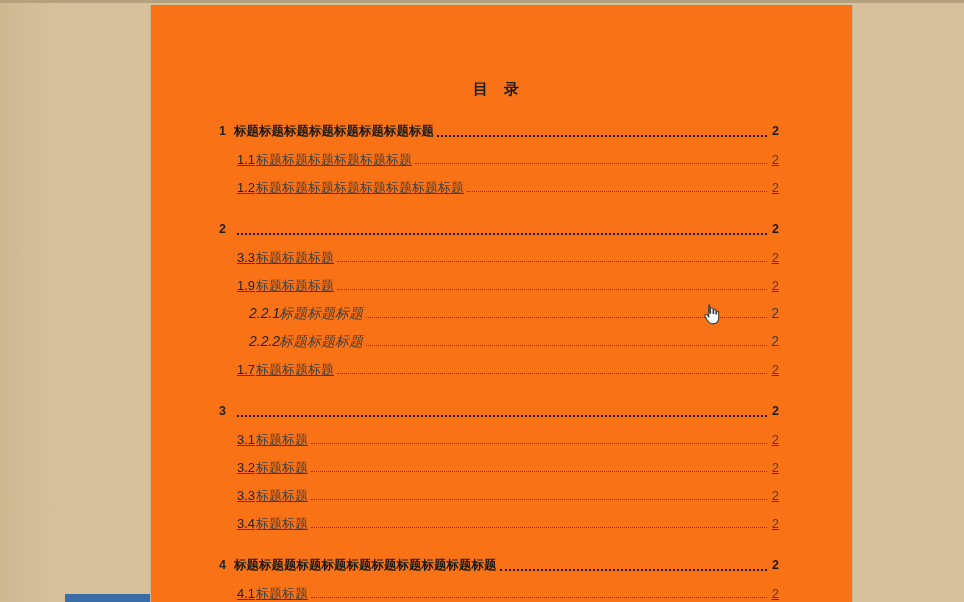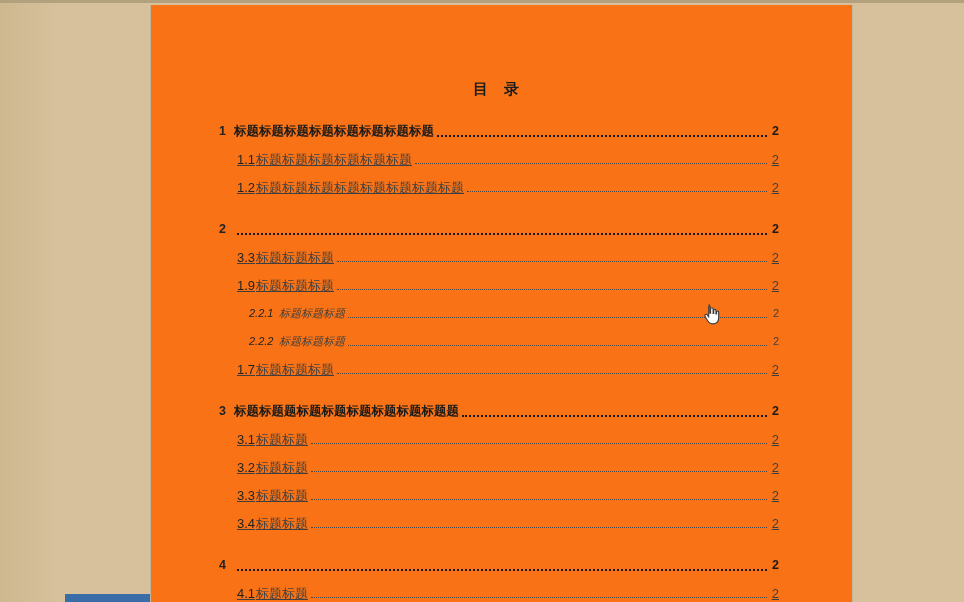--- a/index.html
+++ b/index.html
@@ -43,21 +43,21 @@
   }
   .row {
     display:flex;
     align-items:flex-end;
     height:16px;
     line-height:15px;
     white-space:nowrap;
   }
   .lv1 { margin-top:26px; font-weight:bold; font-size:12.5px; color:#1a1a1a; }
   .lv2 { margin-top:12px; font-size:13px; color:#3f3f3f; margin-left:18px;text-decoration:underline; }
-  .lv3 { margin-top:12px; font-size:11px; color:#3f3f3f; margin-left:30px; }
+  .lv3 { margin-top:12px; font-size:14px; color:#3f3f3f; margin-left:30px; }
   .lv3 .txt, .lv3 .num { font-style:italic; }
   .lv1 .num { width:15px; }
   .lv2 .num { width:19px; }
   .lv3 .num { width:30px; }
   .num { flex:0 0 auto; color:#222; }
   .txt { flex:0 0 auto; }
   .leader {
     flex:1 1 auto;
     border-bottom:1px dotted #4a4a4a;
     margin:0 2px 3px 3px;
@@ -130,21 +130,20 @@
           <span class="pg">2</span>
         </div>
         <div class="row lv2">
           <span class="num">1.7</span>
           <span class="txt">标题标题标题</span>
           <span class="leader"></span>
           <span class="pg">2</span>
         </div>
         <div class="row lv1">
           <span class="num">3</span>
-          <span class="txt">标题标题题标题标题标题标题标题标题题</span>
           <span class="leader"></span>
           <span class="pg">2</span>
         </div>
         <div class="row lv2">
           <span class="num">3.1</span>
           <span class="txt">标题标题</span>
           <span class="leader"></span>
           <span class="pg">2</span>
         </div>
         <div class="row lv2">
@@ -160,20 +159,21 @@
           <span class="pg">2</span>
         </div>
         <div class="row lv2">
           <span class="num">3.4</span>
           <span class="txt">标题标题</span>
           <span class="leader"></span>
           <span class="pg">2</span>
         </div>
         <div class="row lv1">
           <span class="num">4</span>
+          <span class="txt">标题标题题标题标题标题标题标题标题标题标题</span>
           <span class="leader"></span>
           <span class="pg">2</span>
         </div>
         <div class="row lv2">
           <span class="num">4.1</span>
           <span class="txt">标题标题</span>
           <span class="leader"></span>
           <span class="pg">2</span>
         </div>
       </div>

